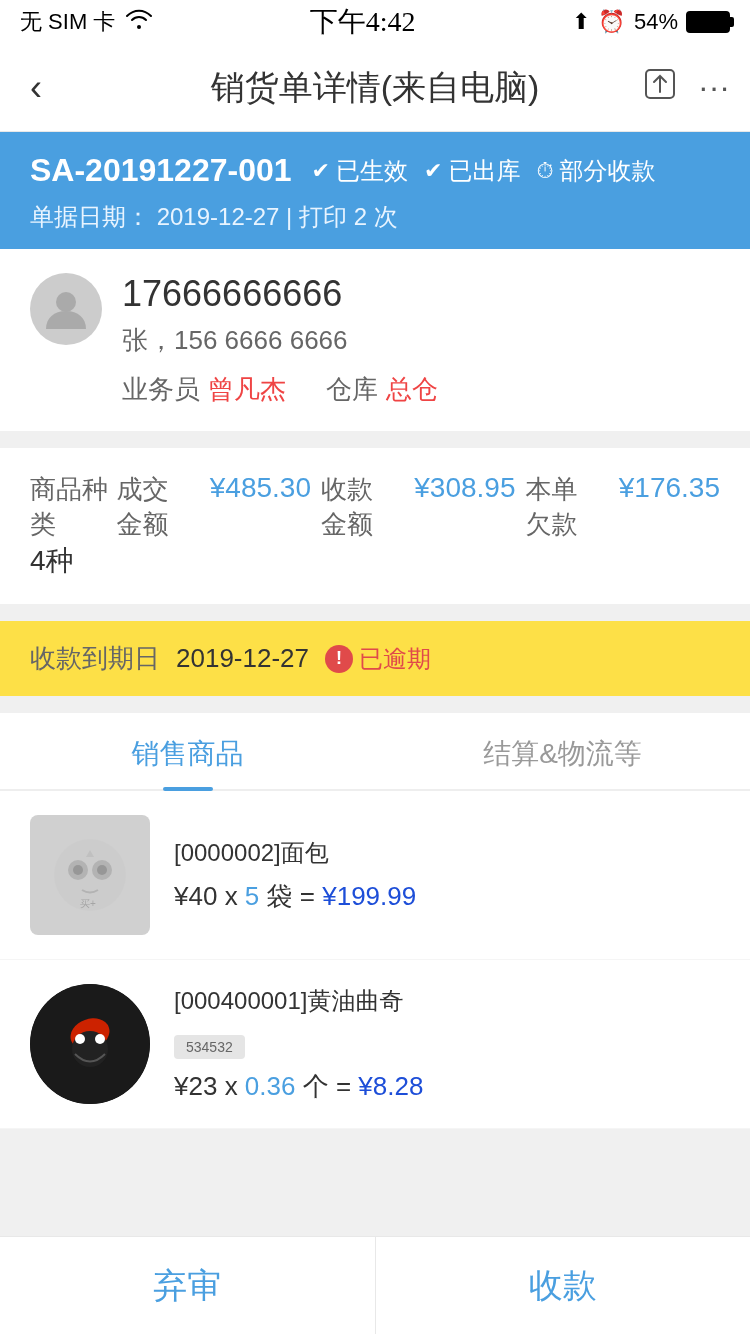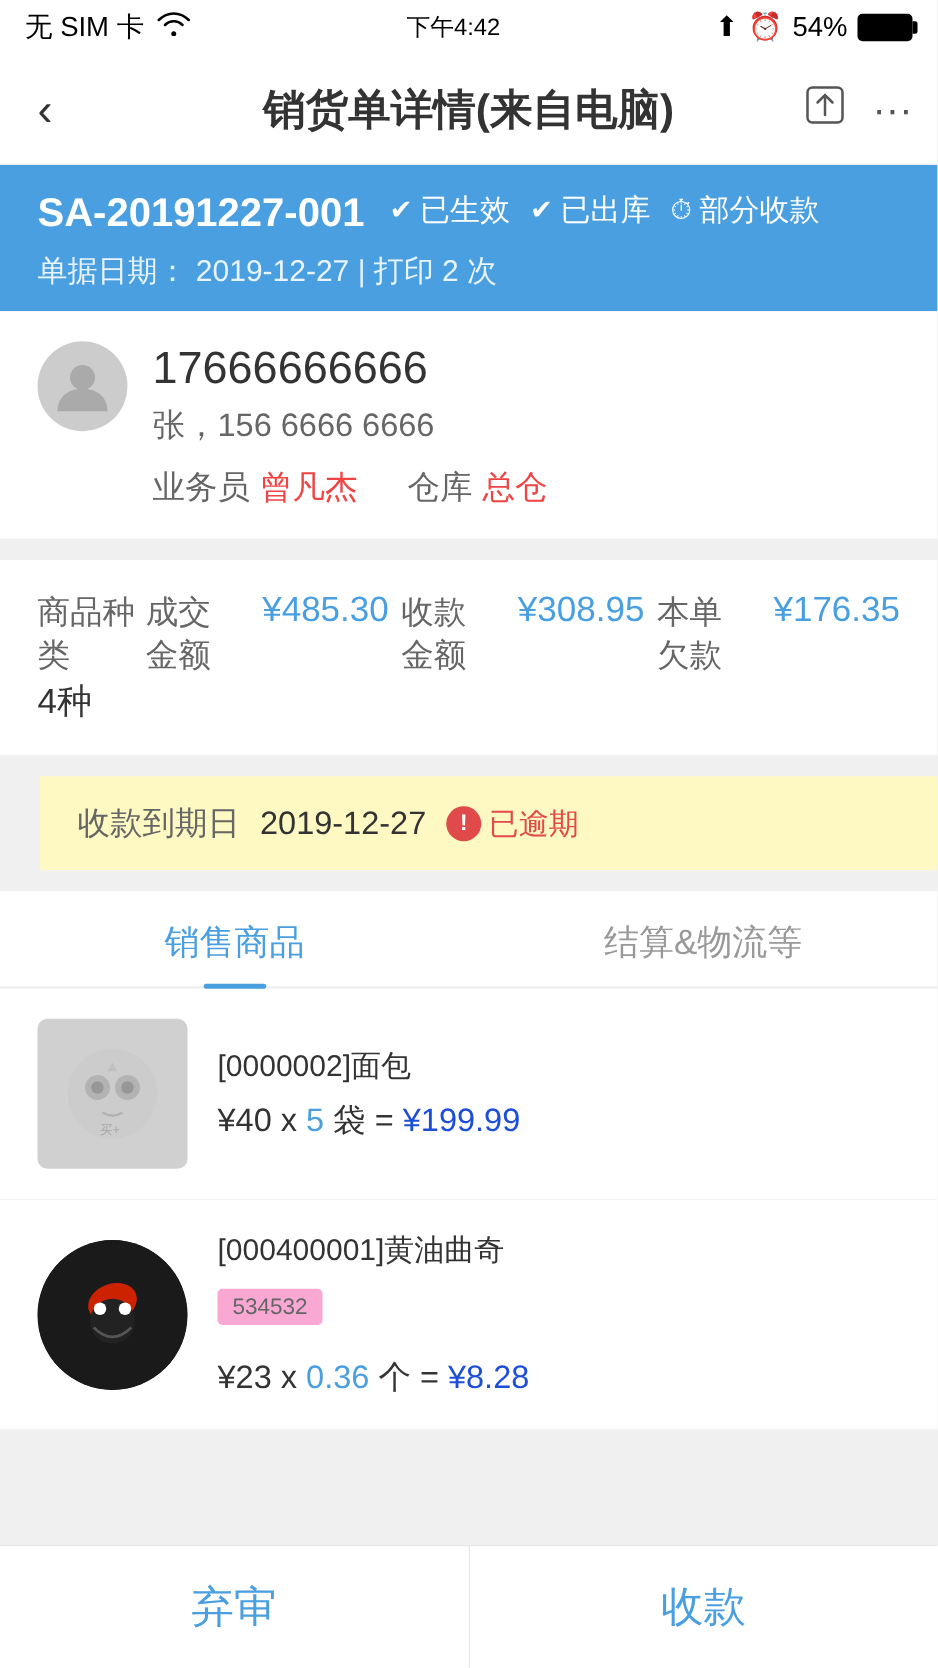--- a/index.html
+++ b/index.html
@@ -18,21 +18,21 @@
       display: flex;
       justify-content: space-between;
       align-items: center;
       background: #fff;
       padding: 0 20px;
       height: 44px;
       font-size: 24px;
       color: #000;
     }
     .status-left { display: flex; align-items: center; gap: 10px; font-size: 22px; }
-    .status-center { font-size: 19px; font-weight: 500; }
+    .status-center { font-size: 28px; font-weight: 500; font-family: Liberation Serif, serif; }
     .status-right { display: flex; align-items: center; gap: 8px; font-size: 22px; }
     .battery-bar {
       display: inline-block;
       width: 44px;
       height: 22px;
       border: 2px solid #000;
       border-radius: 4px;
       position: relative;
       background: #000;
     }
@@ -64,21 +64,21 @@
       color: #333;
       cursor: pointer;
       padding: 10px;
       font-weight: 300;
     }
     .nav-title {
       position: absolute;
       left: 50%;
       transform: translateX(-50%);
       font-size: 34px;
-      font-weight: 700;
+      font-weight: 400;
       color: #333;
     }
     .nav-actions {
       margin-left: auto;
       display: flex;
       align-items: center;
       gap: 20px;
     }
     .nav-action-btn {
       font-size: 32px;
@@ -87,21 +87,21 @@
     }
 
     
     .header-banner {
       background: #4A9FE0;
       padding: 20px 30px 16px;
       color: #fff;
     }
     .banner-row1 {
       display: flex;
-      align-items: flex-start;
+      align-items: center;
       gap: 20px;
       margin-bottom: 12px;
     }
     .order-id {
       font-size: 32px;
       font-weight: bold;
       color: #fff;
     }
     .status-tags {
       display: flex;
@@ -182,29 +182,28 @@
     }
     .amount-left { font-size: 26px; color: #666; }
     .goods-count { color: #333; font-size: 28px; font-weight: 500; }
     .amount-right { display: flex; flex-direction: row; gap: 10px; align-items: flex-end; }
     .amount-row { display: flex; justify-content: space-between; gap: 30px; font-size: 26px; }
     .amount-label { color: #666; }
     .amount-value { color: #4A9FE0; font-size: 28px; font-weight: 500; }
 
     
     .due-section {
-      background: #fef9c3;
+      background: #fde047;
       padding: 20px 30px;
       display: flex;
       align-items: center;
       gap: 16px;
       font-size: 26px;
       border-bottom: 1px solid #f0f0f0;
       margin-top: 16px;
-      margin-left: 32px;
     }
     .due-label { color: #666; }
     .due-date { color: #333; }
     .overdue-badge {
       display: flex;
       align-items: center;
       gap: 6px;
       color: #e04a4a;
       font-size: 24px;
     }
@@ -283,26 +282,26 @@
       border-radius: 50%;
     }
     .product-info { flex: 1; }
     .product-name {
       font-size: 24px;
       color: #333;
       margin-bottom: 10px;
     }
     .product-sku {
       display: inline-block;
-      background: #f9a8d4;
+      background: #e5e5e5;
       color: #666;
-      font-size: 18px;
+      font-size: 14px;
       padding: 4px 12px;
       border-radius: 4px;
-      margin-bottom: 24px;
+      margin-bottom: 10px;
     }
     .product-price-row {
       font-size: 26px;
       color: #333;
     }
     .price-highlight { color: #4A9FE0; }
     .total-highlight { color: #1d4ed8; font-weight: 500; }
 
     
     .bottom-bar {

